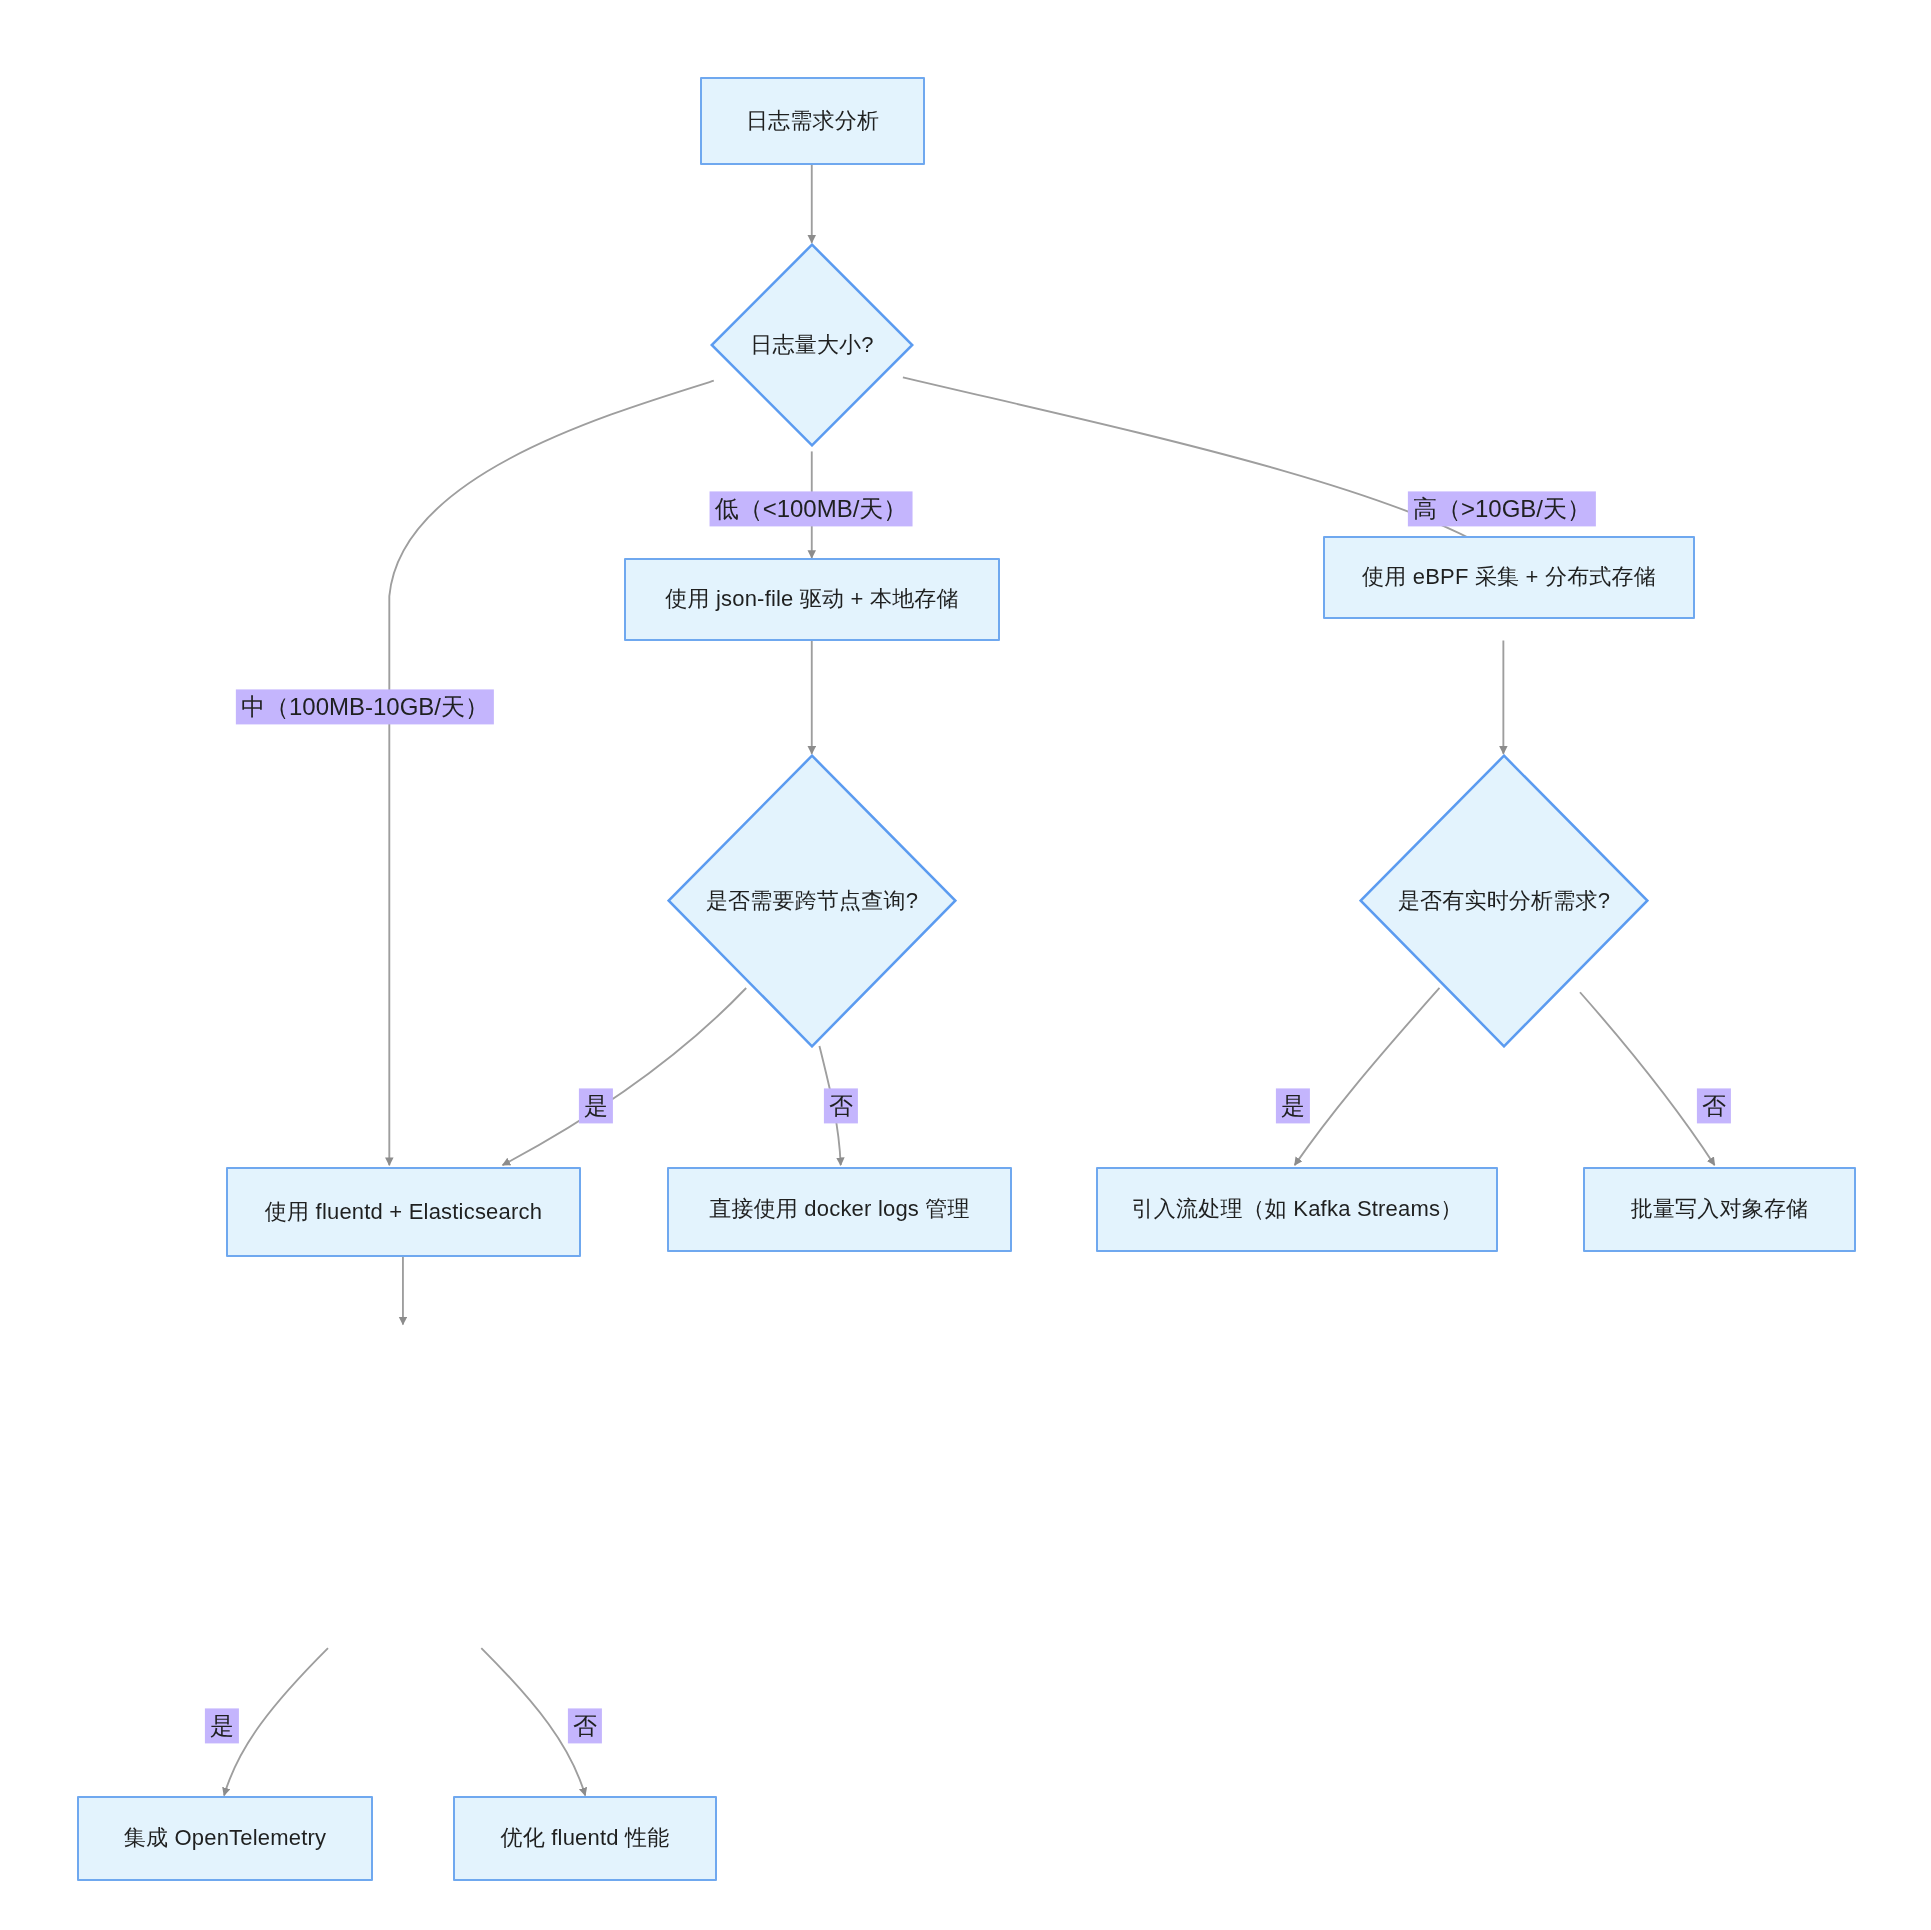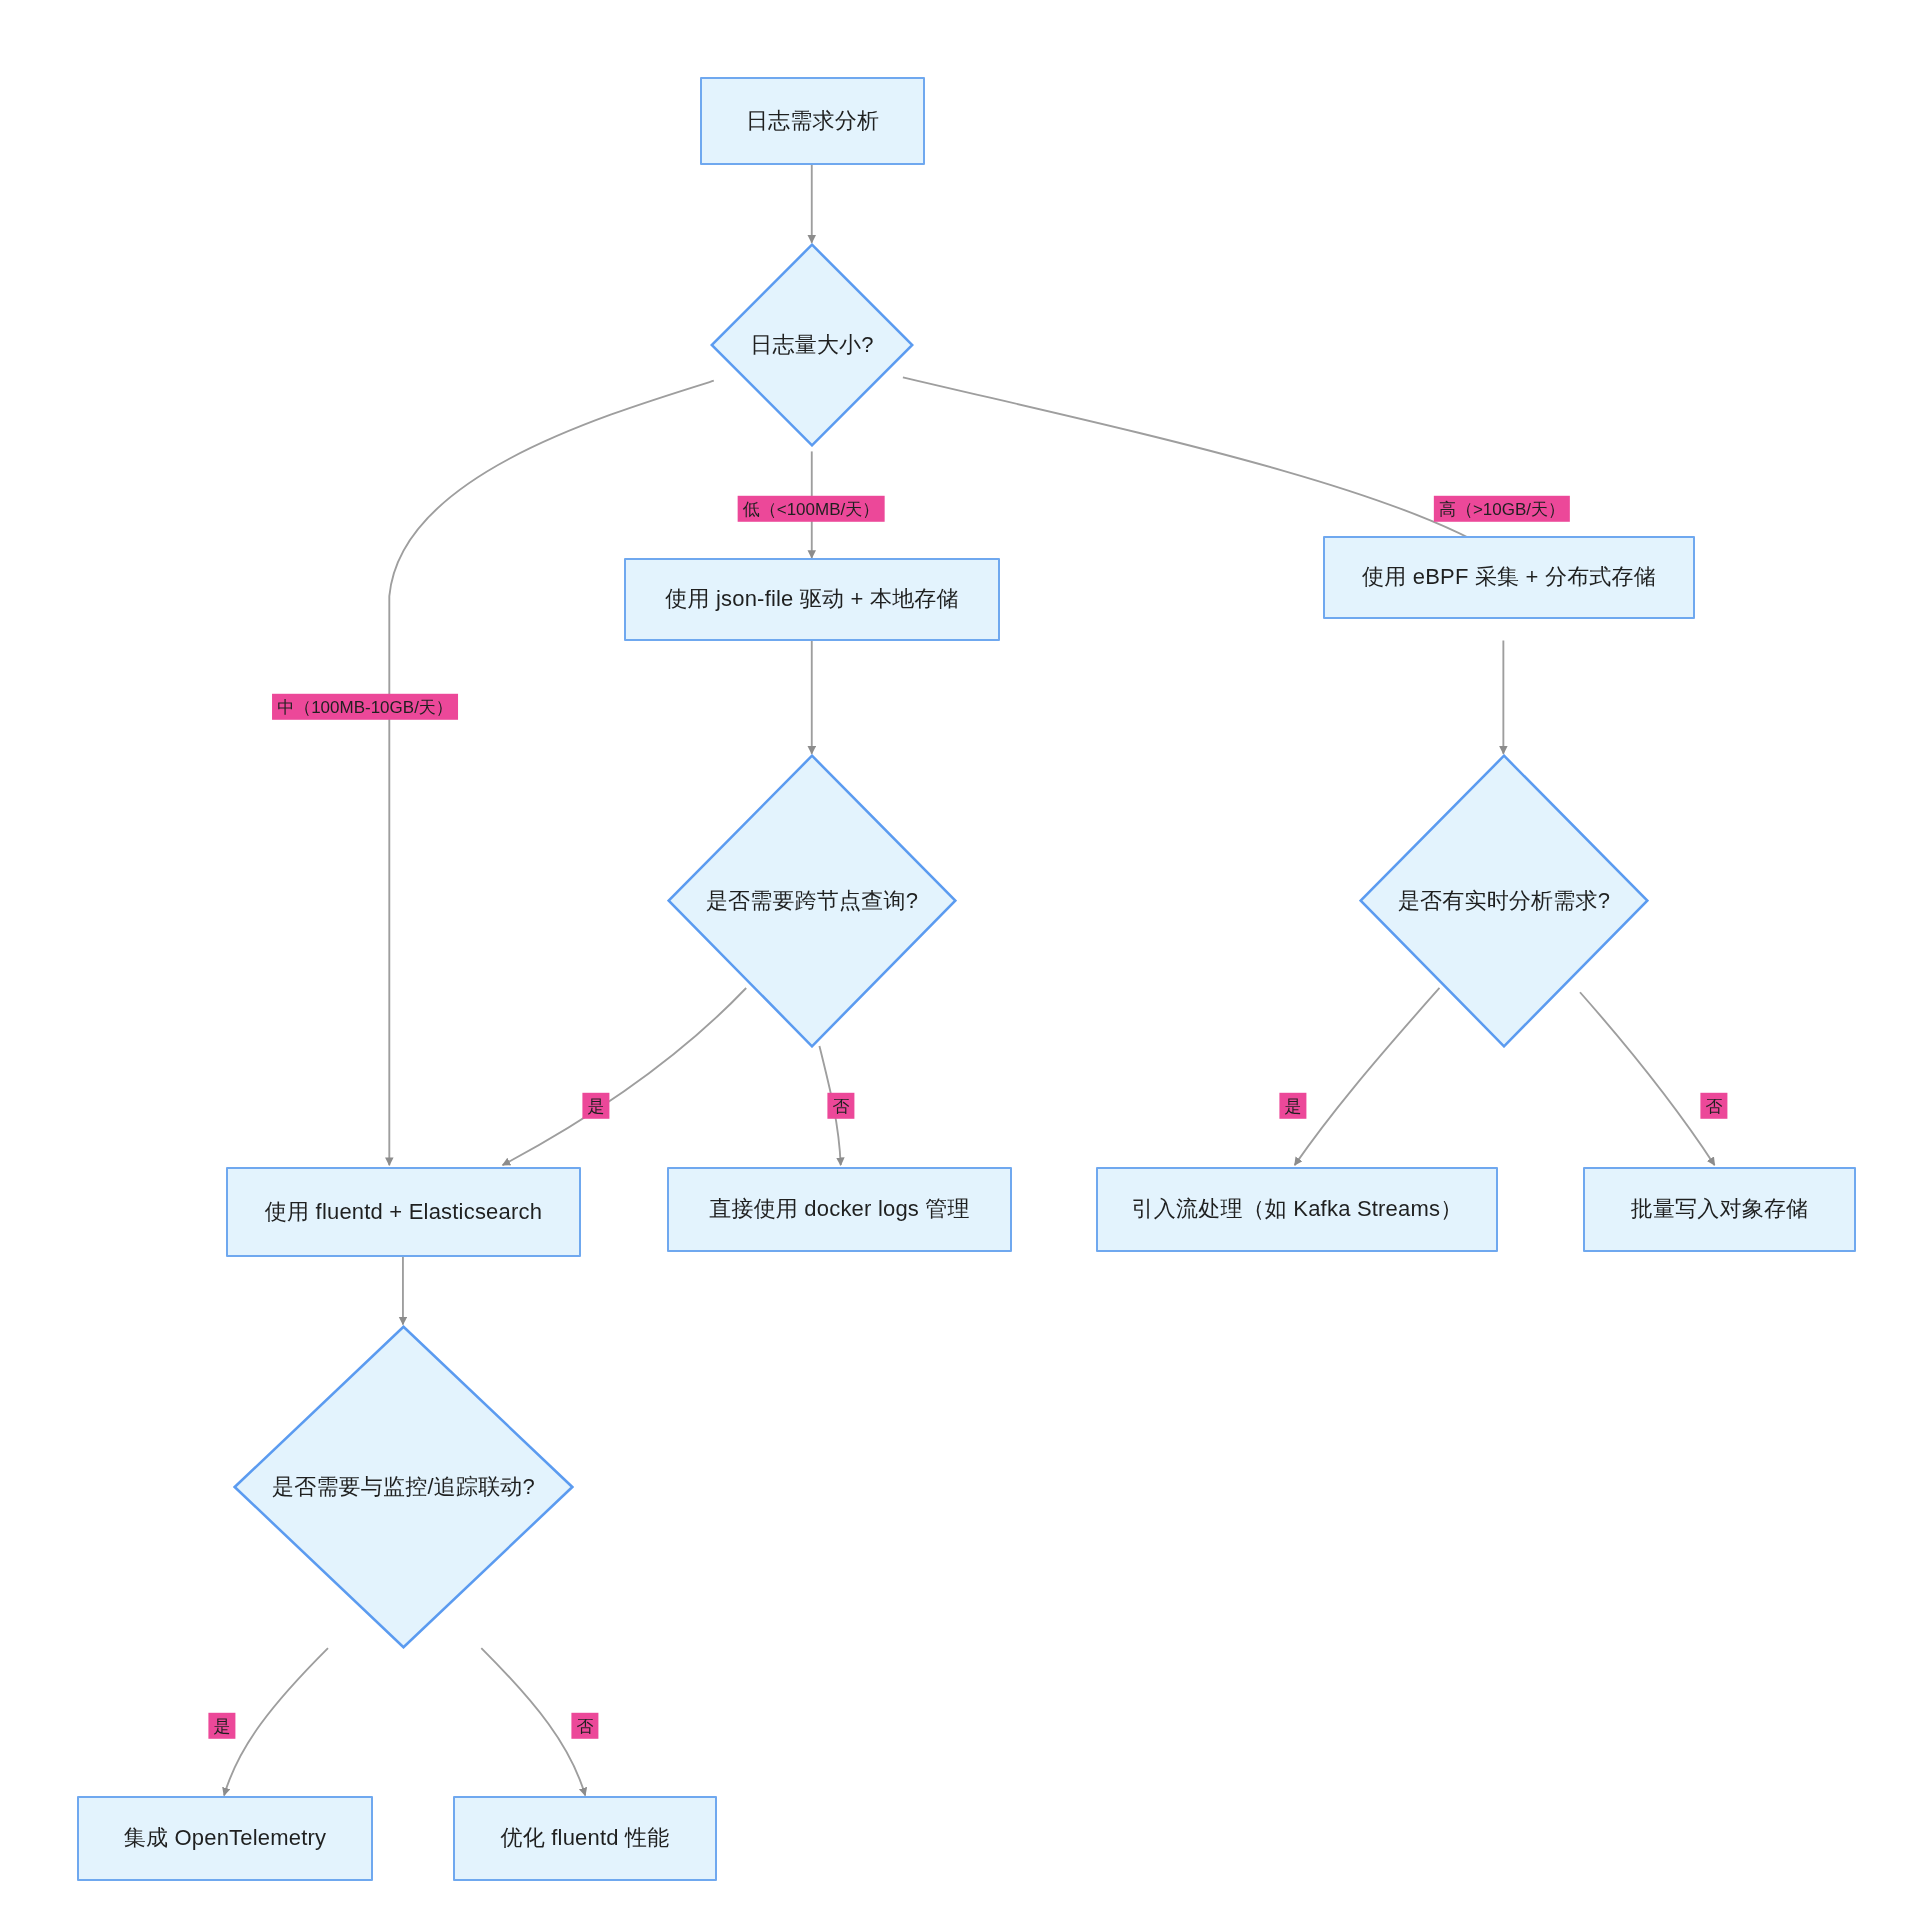--- a/index.html
+++ b/index.html
@@ -52,23 +52,23 @@
     width: 100%;
     height: 100%;
   }
   .diamond-label {
     position: relative;
     z-index: 2;
     white-space: nowrap;
   }
   .edge-label {
     position: absolute;
-    background: #ec4899;
+    background: #c4b5fd;
     color: #1f2020;
-    font-size: 17px;
+    font-size: 24px;
     line-height: 1.25;
     padding: 2.6px 5.1px;
     white-space: nowrap;
     transform: translate(-50%, -50%);
     box-sizing: border-box;
     text-align: center;
   }
 </style>
 </head>
 <body>
@@ -153,26 +153,20 @@
   </div>
 
   <div class="node rect" style="left:1096px; top:1167px; width:402px; height:85px;">
     <span>引入流处理（如 Kafka Streams）</span>
   </div>
 
   <div class="node rect" style="left:1583px; top:1167px; width:273px; height:85px;">
     <span>批量写入对象存储</span>
   </div>
 
-  <div class="node diamond" style="left:233px; top:1325px; width:341px; height:324px;">
-    <svg class="diamond-shape" viewBox="0 0 400 380" preserveAspectRatio="none">
-      <polygon points="200,2 398,190 200,378 2,190" fill="#e3f3fd" stroke="#5b9bf0" stroke-width="3"></polygon>
-    </svg>
-    <span class="diamond-label">是否需要与监控/追踪联动?</span>
-  </div>
 
   <div class="node rect" style="left:77px; top:1796px; width:296px; height:85px;">
     <span>集成 OpenTelemetry</span>
   </div>
 
   <div class="node rect" style="left:453px; top:1796px; width:264px; height:85px;">
     <span>优化 fluentd 性能</span>
   </div>
 
   <div class="edge-label" style="left:811px; top:509px;">

